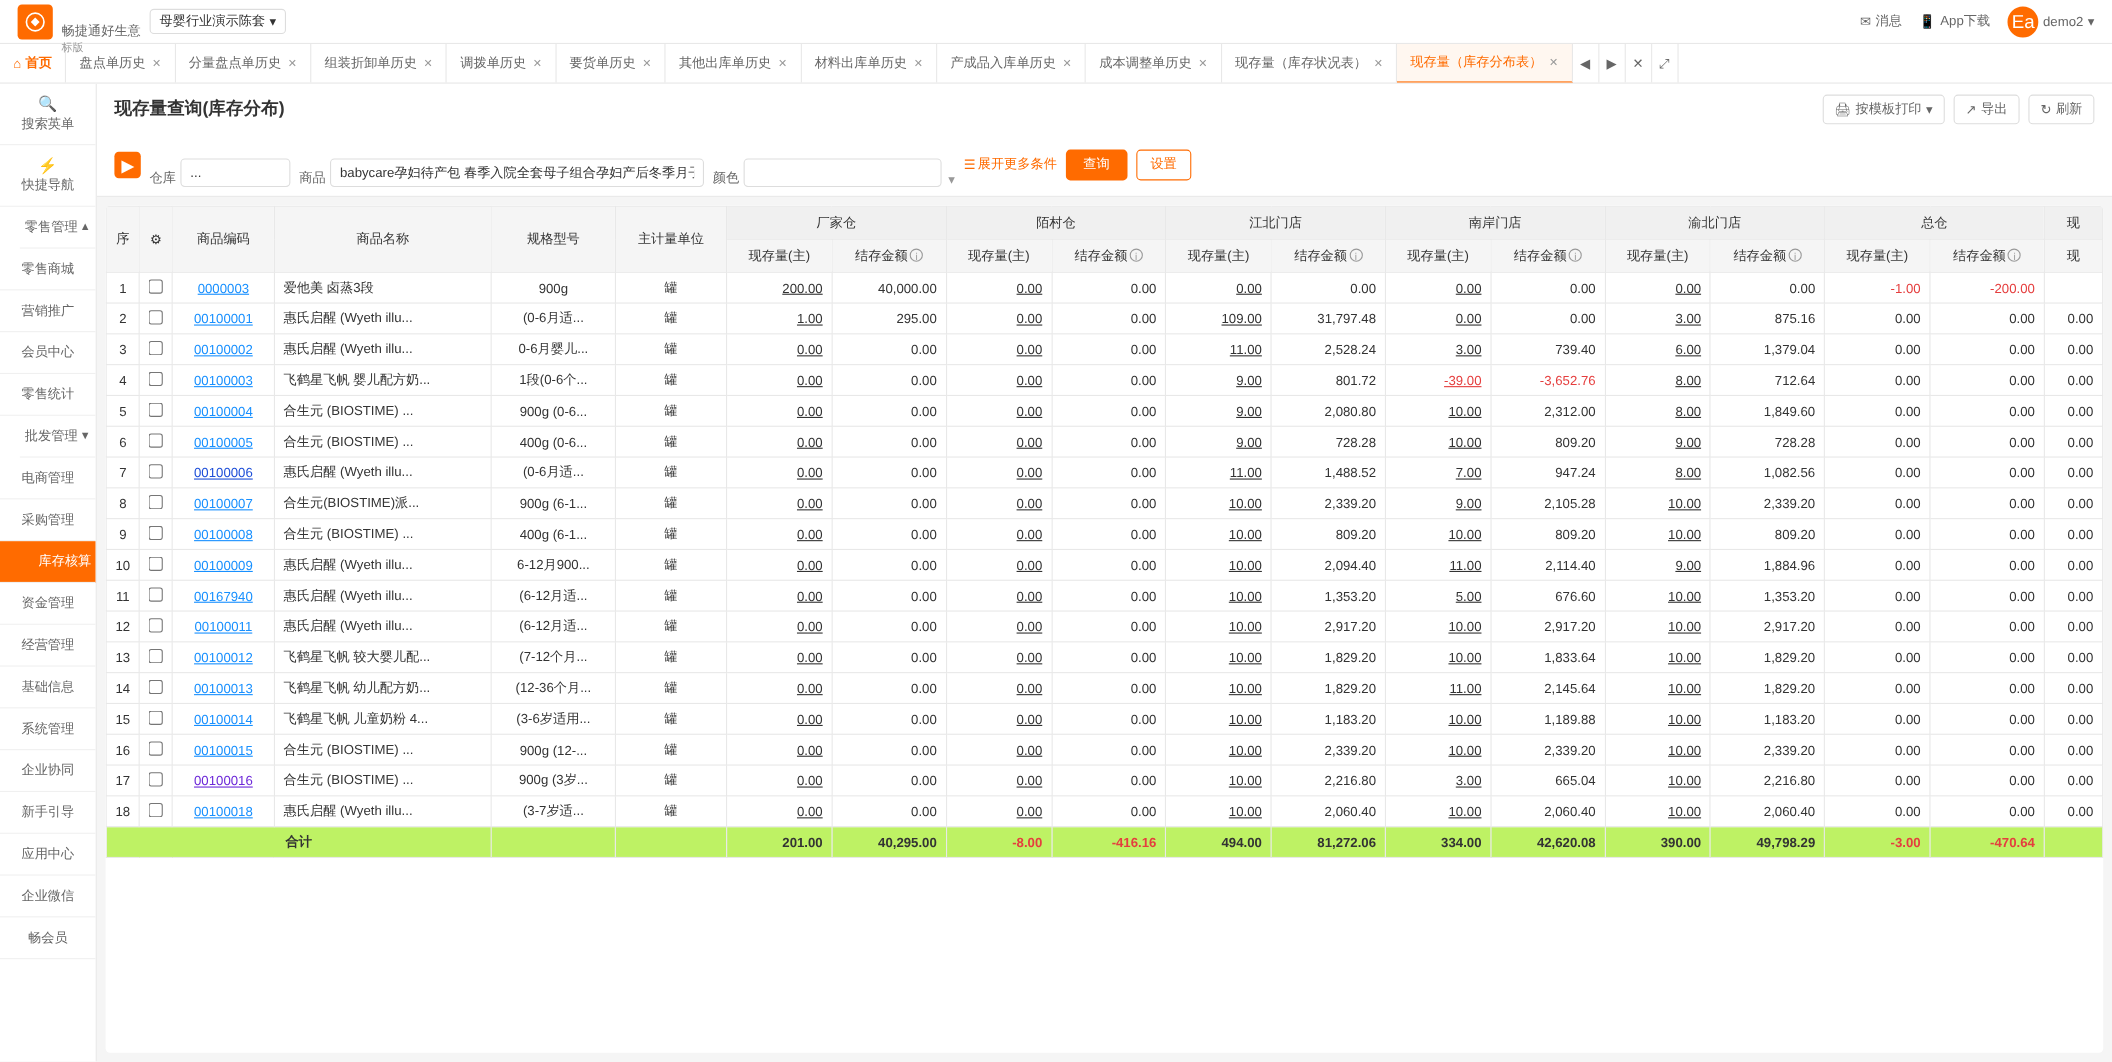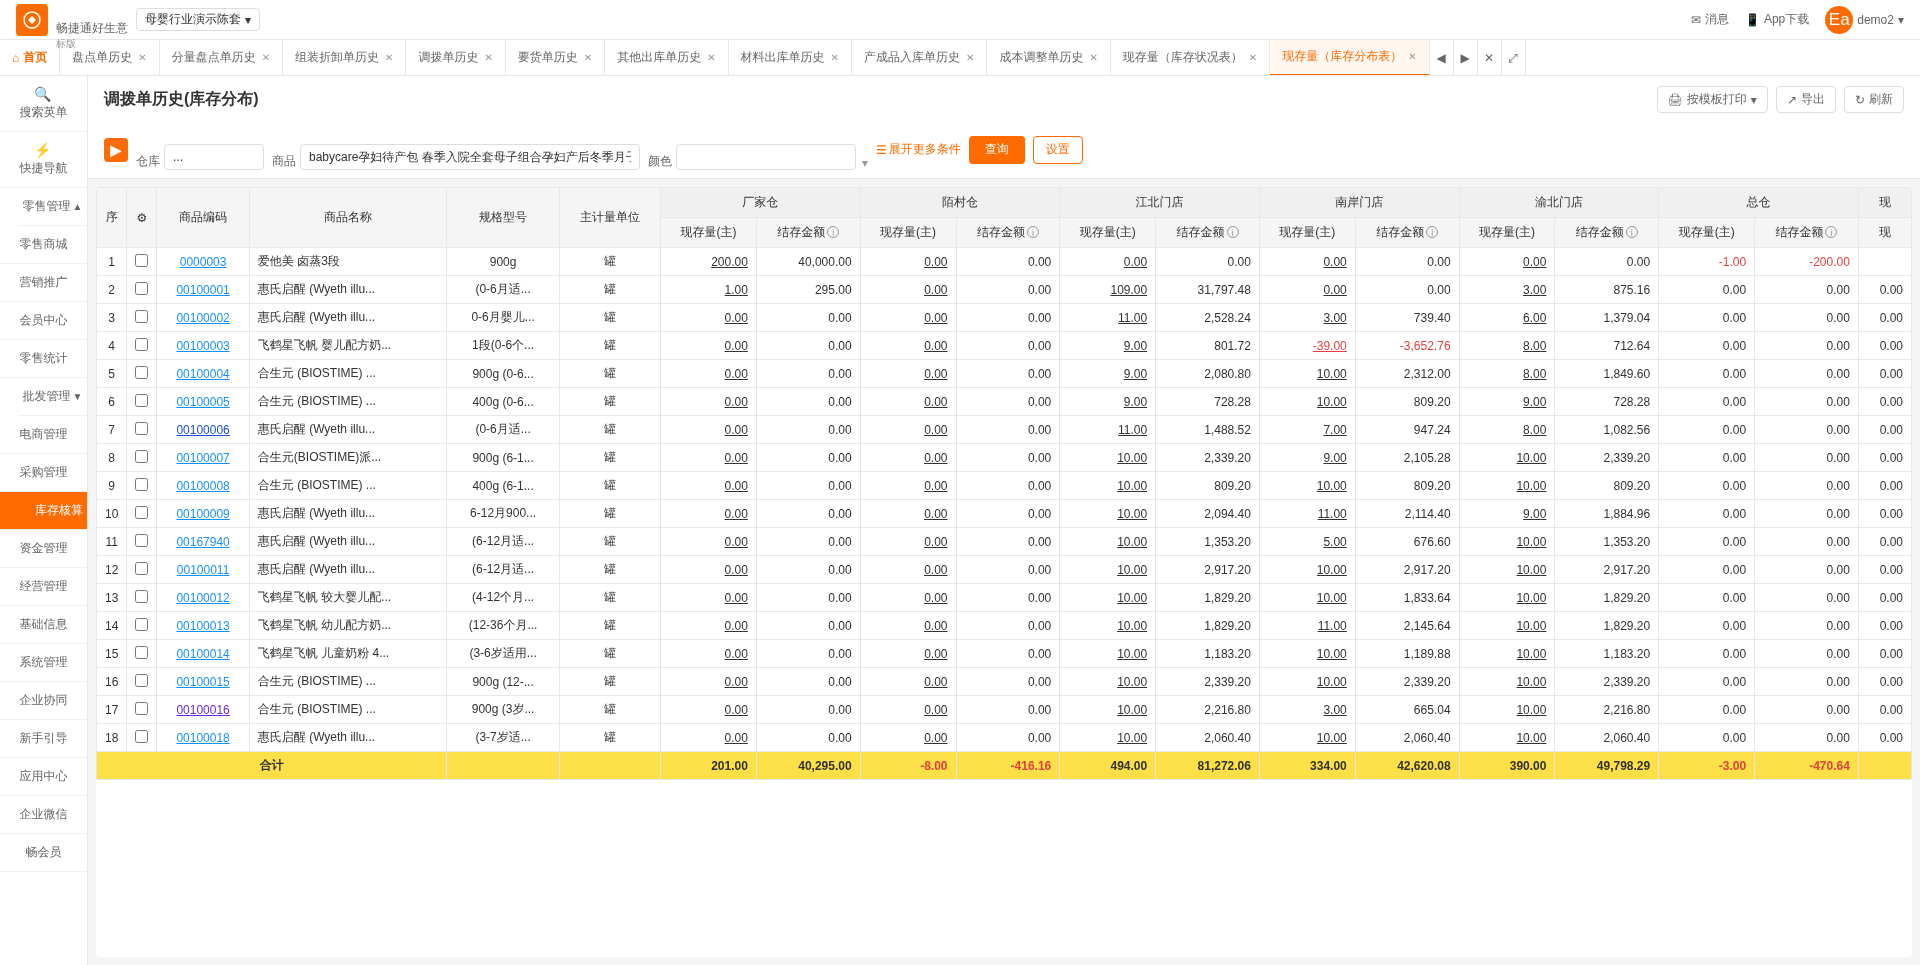--- a/index.html
+++ b/index.html
@@ -213,21 +213,21 @@
       background: #f0f0f0;
     }
 
     tbody td {
       padding: 5px 8px;
       border: 1px solid #e8e8e8;
       text-align: center;
       white-space: nowrap;
       color: #333;
     }
-    tbody tr.footer-row td { background: #fde047; font-weight: bold; }
+    tbody tr.footer-row td { background: #bef264; font-weight: bold; }
 
     .underline { text-decoration: underline; cursor: pointer; }
     .red { color: #e53e3e; }
     .num-cell { text-align: right; }
 
     .info-icon {
       display: inline-block; width: 12px; height: 12px;
       border-radius: 50%; border: 1px solid #999;
       color: #999; font-size: 9px; line-height: 12px;
       text-align: center; cursor: pointer; margin-left: 2px;
@@ -389,21 +389,21 @@
   </div>
   <div class="sidebar-item">
     <span>畅会员</span>
   </div>
 </div>
 
 <div class="main-content">
 
   <div class="page-header">
     <div class="page-title-row">
-      <div class="page-title">调拨单历史(库存分布)</div>
+      <div class="page-title">现存量查询(库存分布)</div>
       <div class="page-actions">
         <div class="action-btn">
           <span>🖨</span>
           <span>按模板打印</span>
           <span>▾</span>
         </div>
         <div class="action-btn">
           <span>↗</span>
           <span>导出</span>
         </div>
@@ -723,21 +723,21 @@
     <td class="num-cell ">2,917.20</td>
     <td class="num-cell ">0.00</td>
     <td class="num-cell ">0.00</td>
     <td class="num-cell">0.00</td>
   </tr>
           <tr>
     <td>13</td>
     <td><input type="checkbox" style=""></td>
     <td class="underline" style="color:#1890ff">00100012</td>
     <td style="text-align:left">飞鹤星飞帆 较大婴儿配...</td>
-    <td>(4-12个月...</td>
+    <td>(7-12个月...</td>
     <td>罐</td>
     <td class="underline num-cell ">0.00</td>
     <td class="num-cell ">0.00</td>
     <td class="underline num-cell ">0.00</td>
     <td class="num-cell ">0.00</td>
     <td class="underline num-cell ">10.00</td>
     <td class="num-cell ">1,829.20</td>
     <td class="underline num-cell ">10.00</td>
     <td class="num-cell ">1,833.64</td>
     <td class="underline num-cell ">10.00</td>

